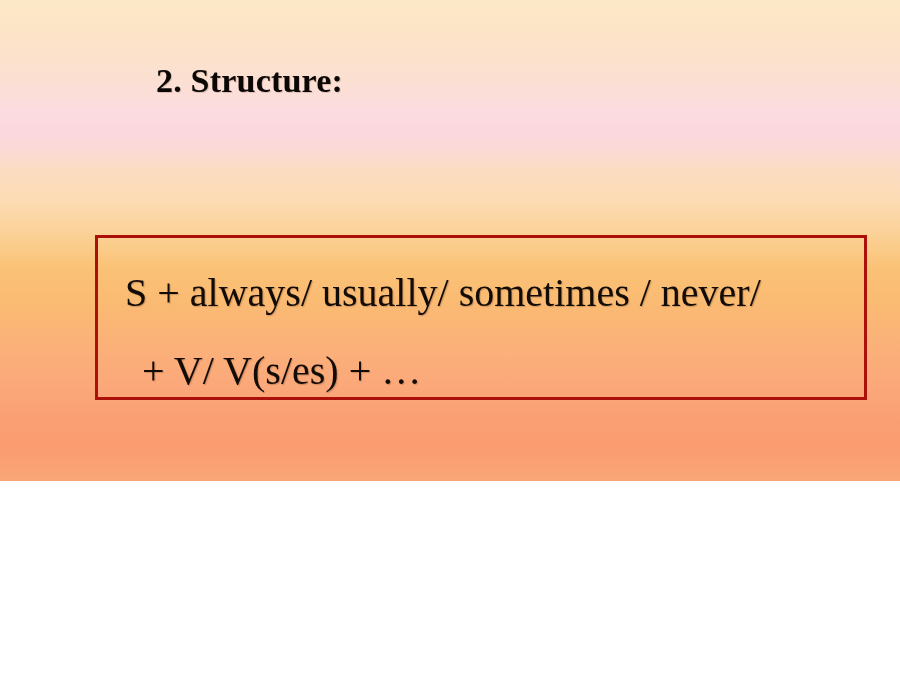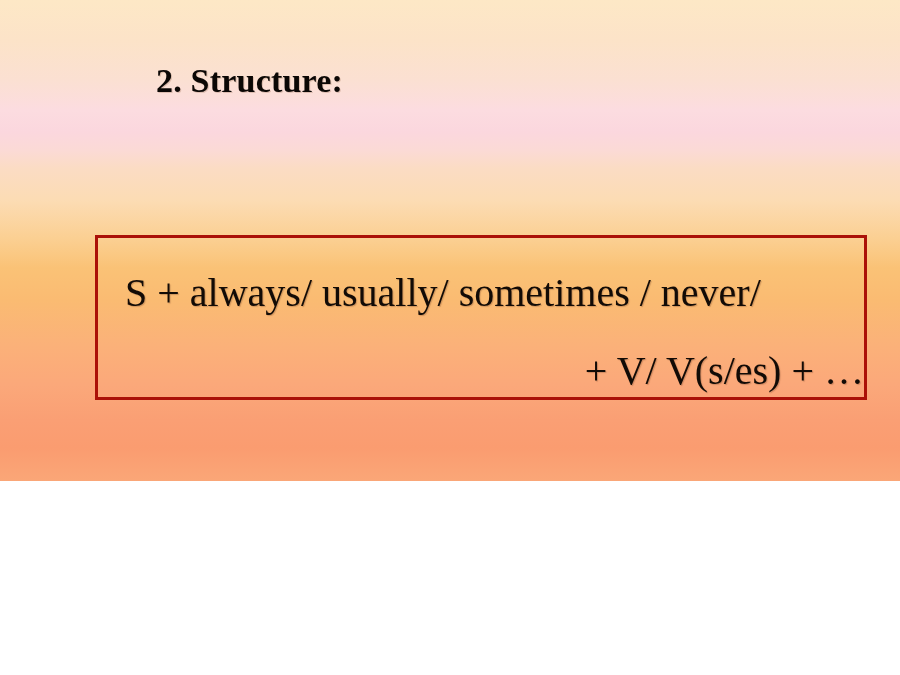--- a/index.html
+++ b/index.html
@@ -84,21 +84,21 @@
     text-shadow: 1px 1px 1px rgba(110, 60, 35, 0.30);
   }
   .formula-line-1 {
     left: 27px;
     top: 31px;
   }
   .formula-line-2 {
     left: 16px;
     right: 0;
     top: 109px;
-    text-align: right;
+    text-align: left;
     padding-left: 28px;
   }
 </style>
 </head>
 <body>
 
 <div id="slide">
 
   <div class="title">2. Structure:</div>
 

